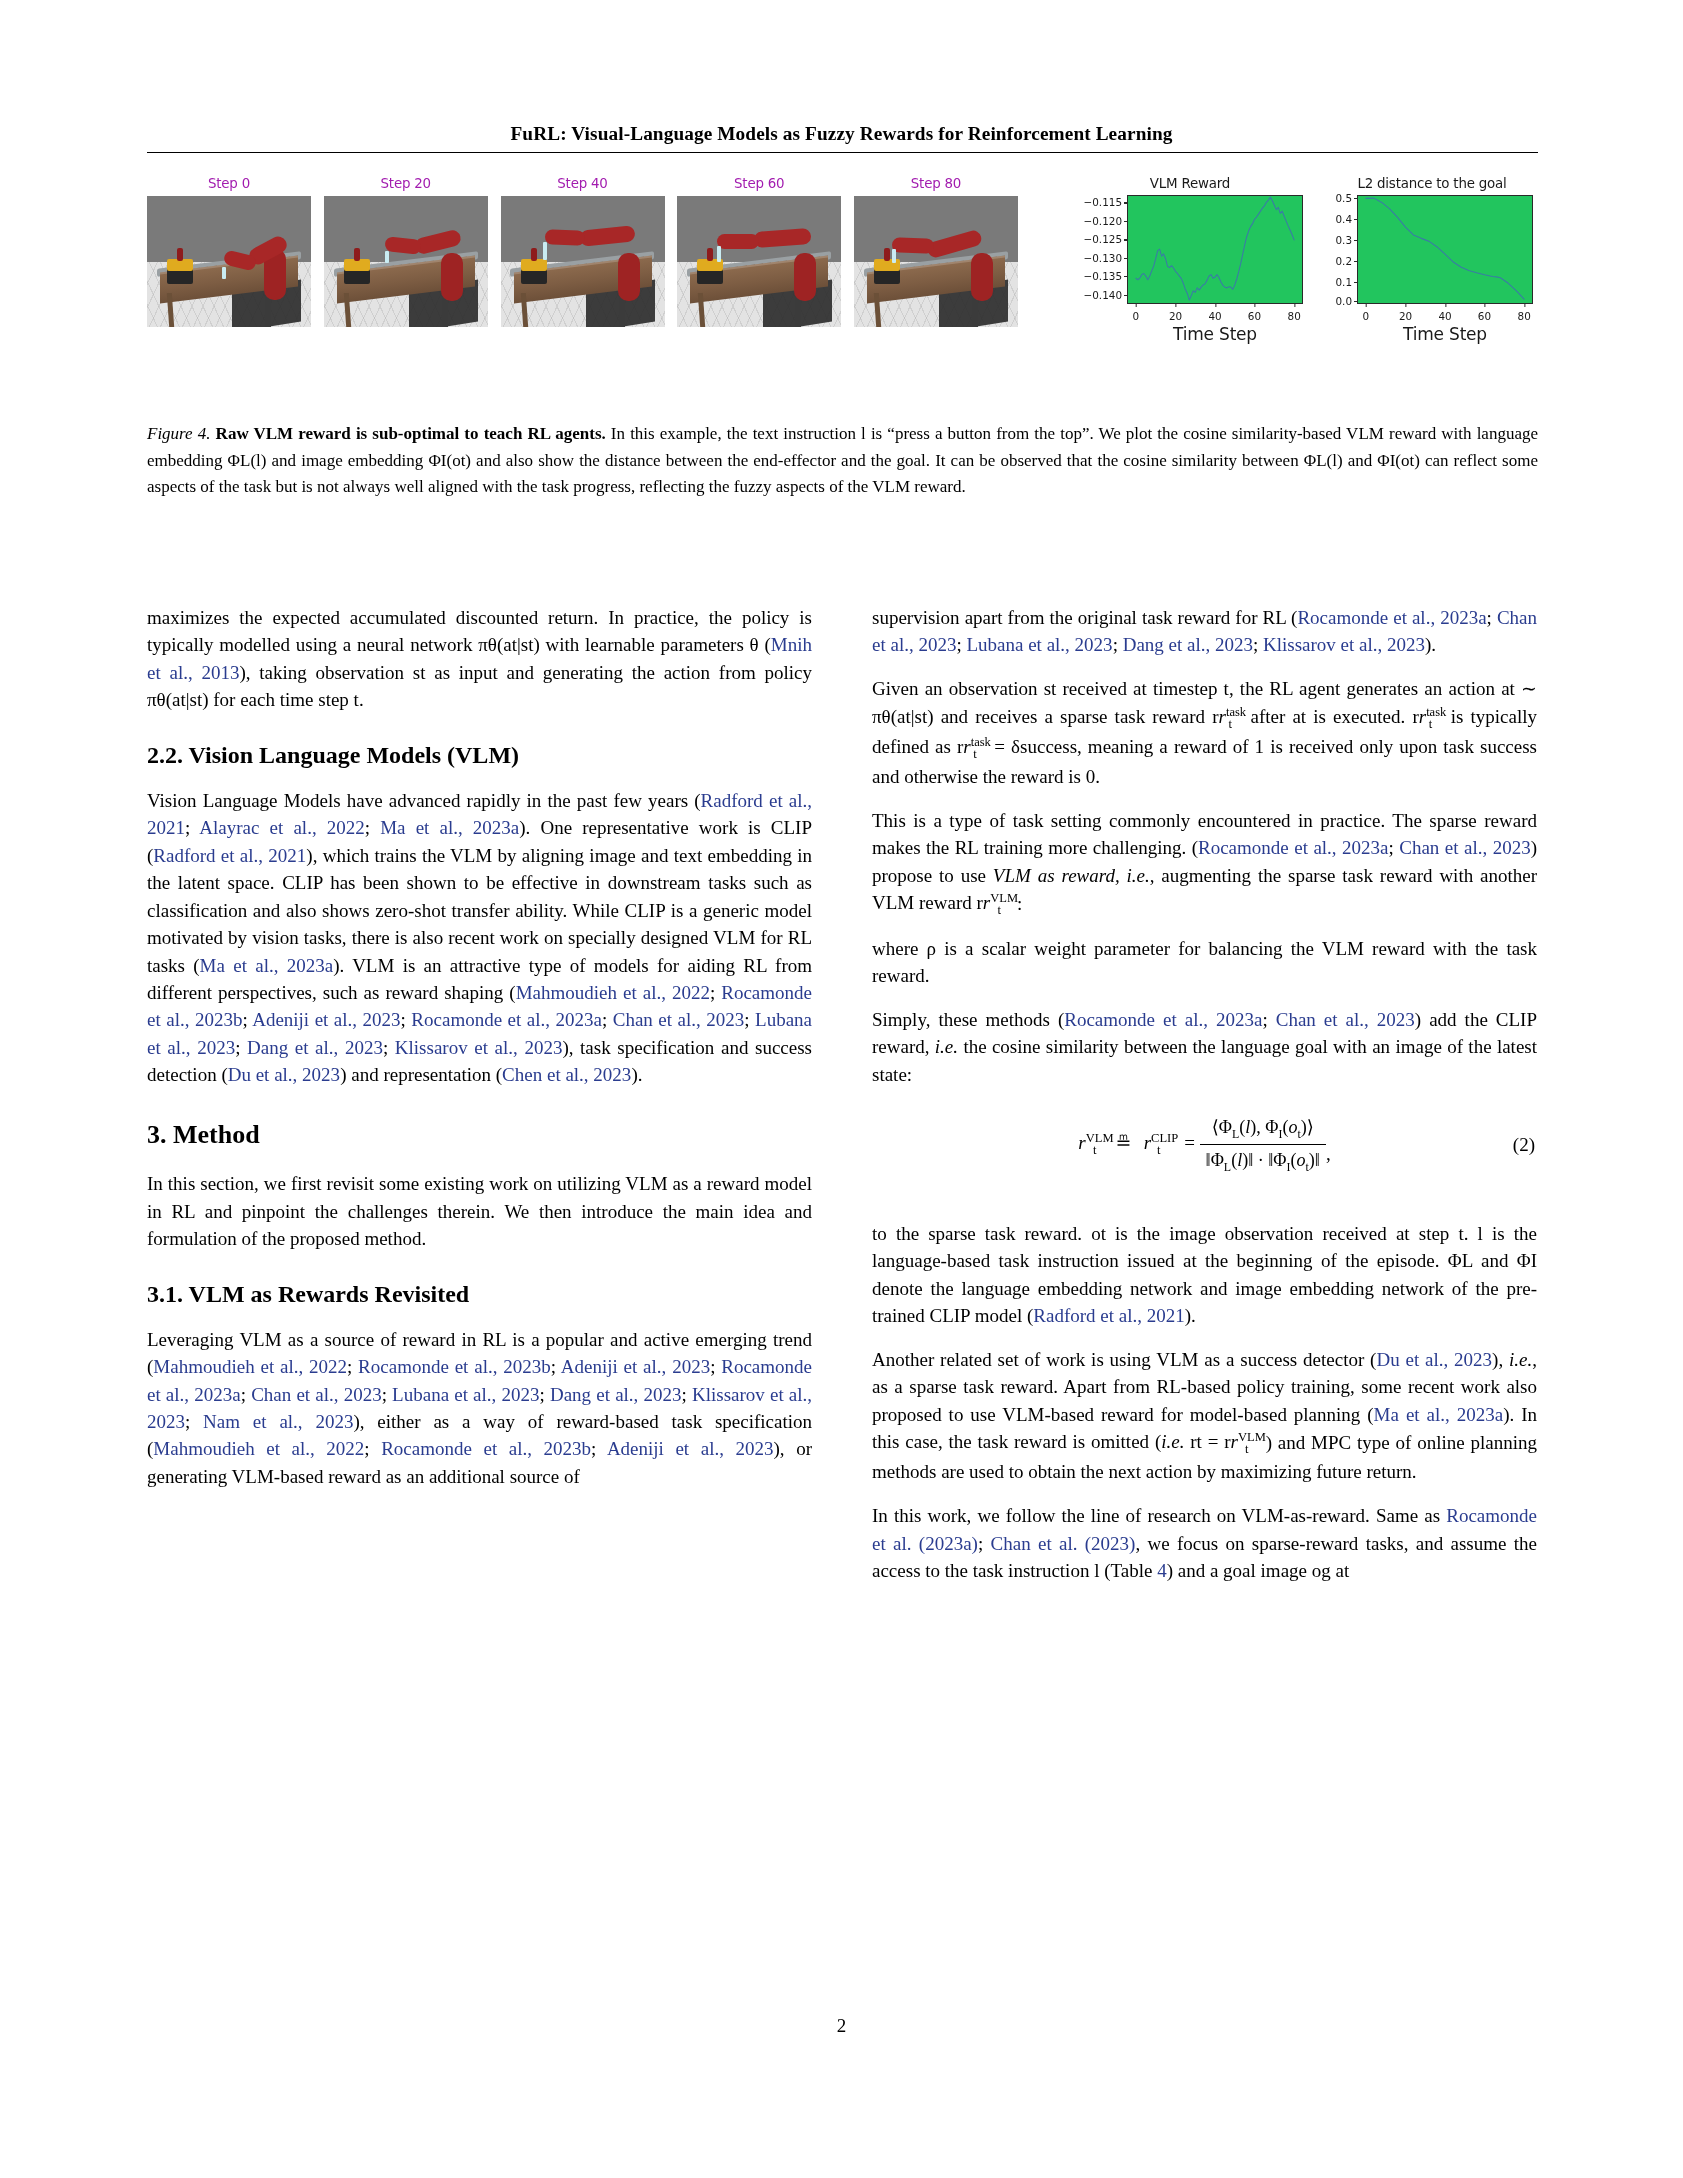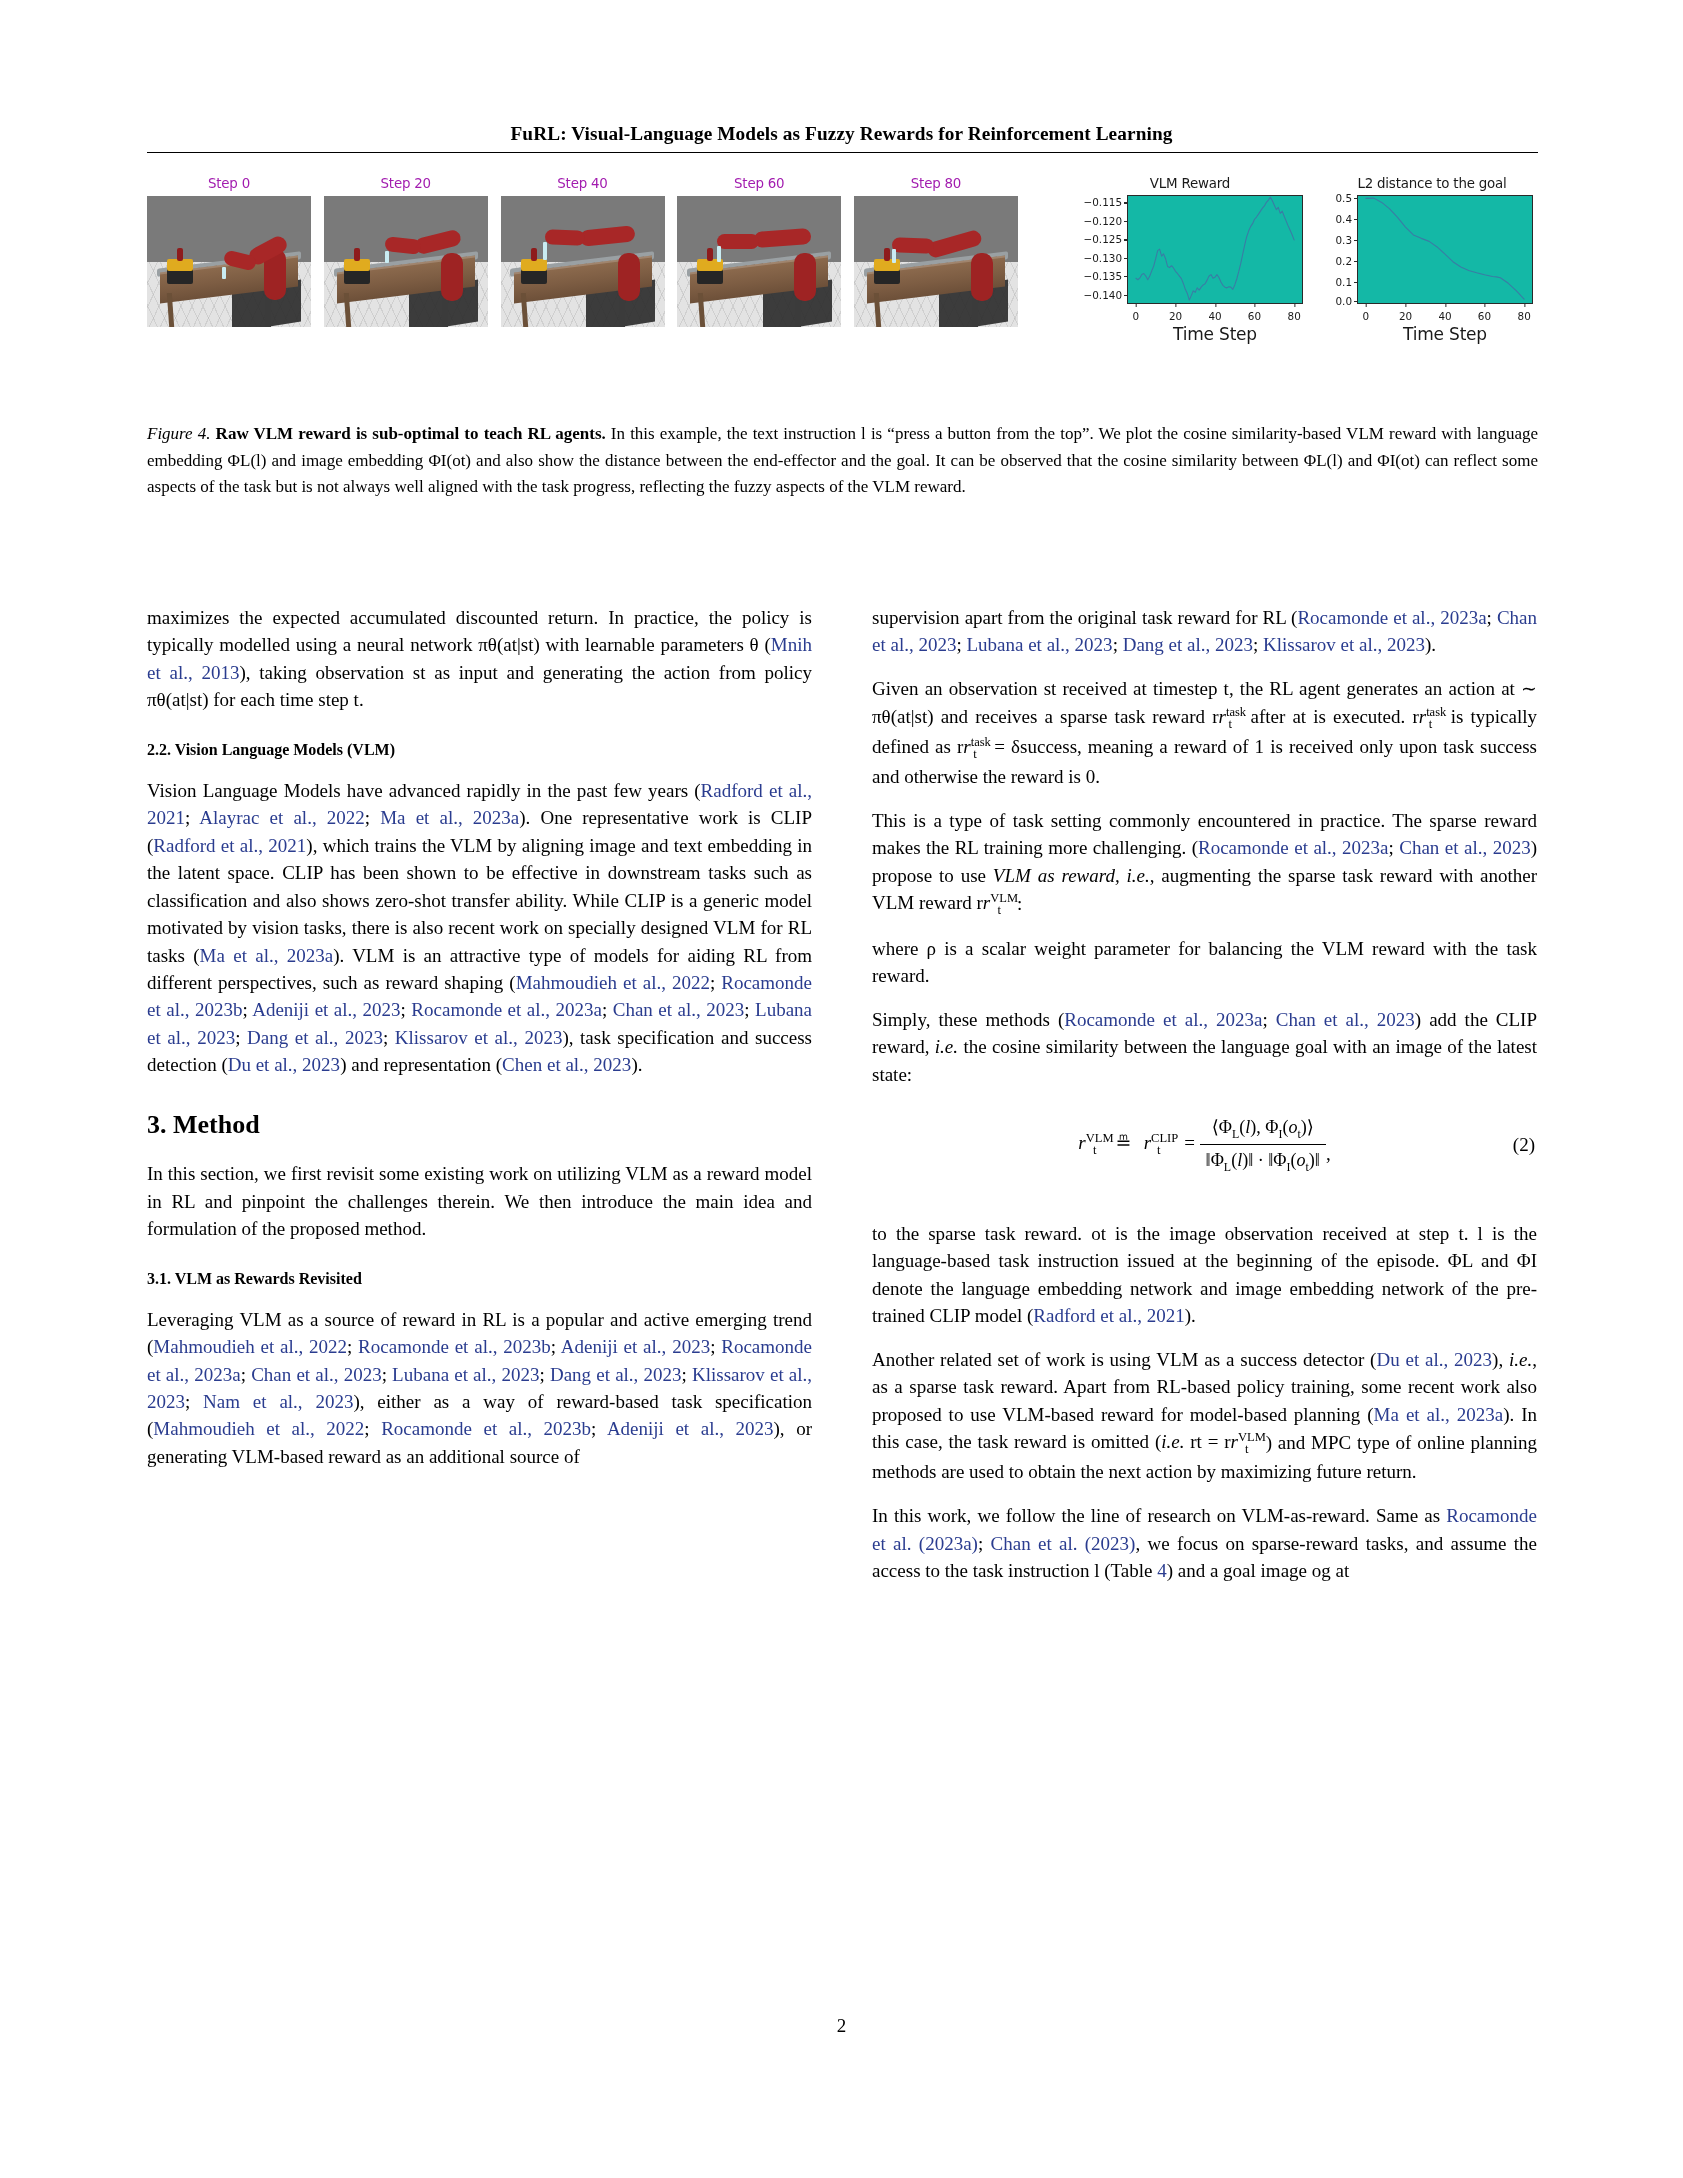--- a/index.html
+++ b/index.html
@@ -133,21 +133,21 @@
   .plot-title {
     text-align: center;
     font-size: 13.4px;
     margin-bottom: 4px;
     letter-spacing: -0.2px;
   }
   .plot-area-wrap { position: relative; }
   .plot-axes {
     position: relative;
     border: 1.2px solid #2a2a2a;
-    background: #14b8a6;
+    background: #22c55e;
     box-sizing: border-box;
   }
   .plot-ytick {
     position: absolute;
     right: 100%;
     transform: translateY(-50%);
     font-size: 10.4px;
     padding-right: 6px;
     white-space: nowrap;
   }
@@ -209,21 +209,21 @@
     text-align: justify;
     text-justify: inter-word;
     hyphens: manual;
   }
   .col-left { left: 147px; }
   .col-right { left: 872px; }
 
   .col p { margin: 0 0 16.3px 0; }
   .col p.tight { margin-bottom: 15px; }
   h2.sec {
-    font-size: 16px;
+    font-size: 24px;
     font-weight: bold;
     margin: 26px 0 17px 0;
     line-height: 1.25;
   }
   h2.sec.big { font-size: 26px; margin: 30px 0 19px 0; }
 
   .cite { color: #2a3c8f; }
   .eqn {
     display: block;
     position: relative;

